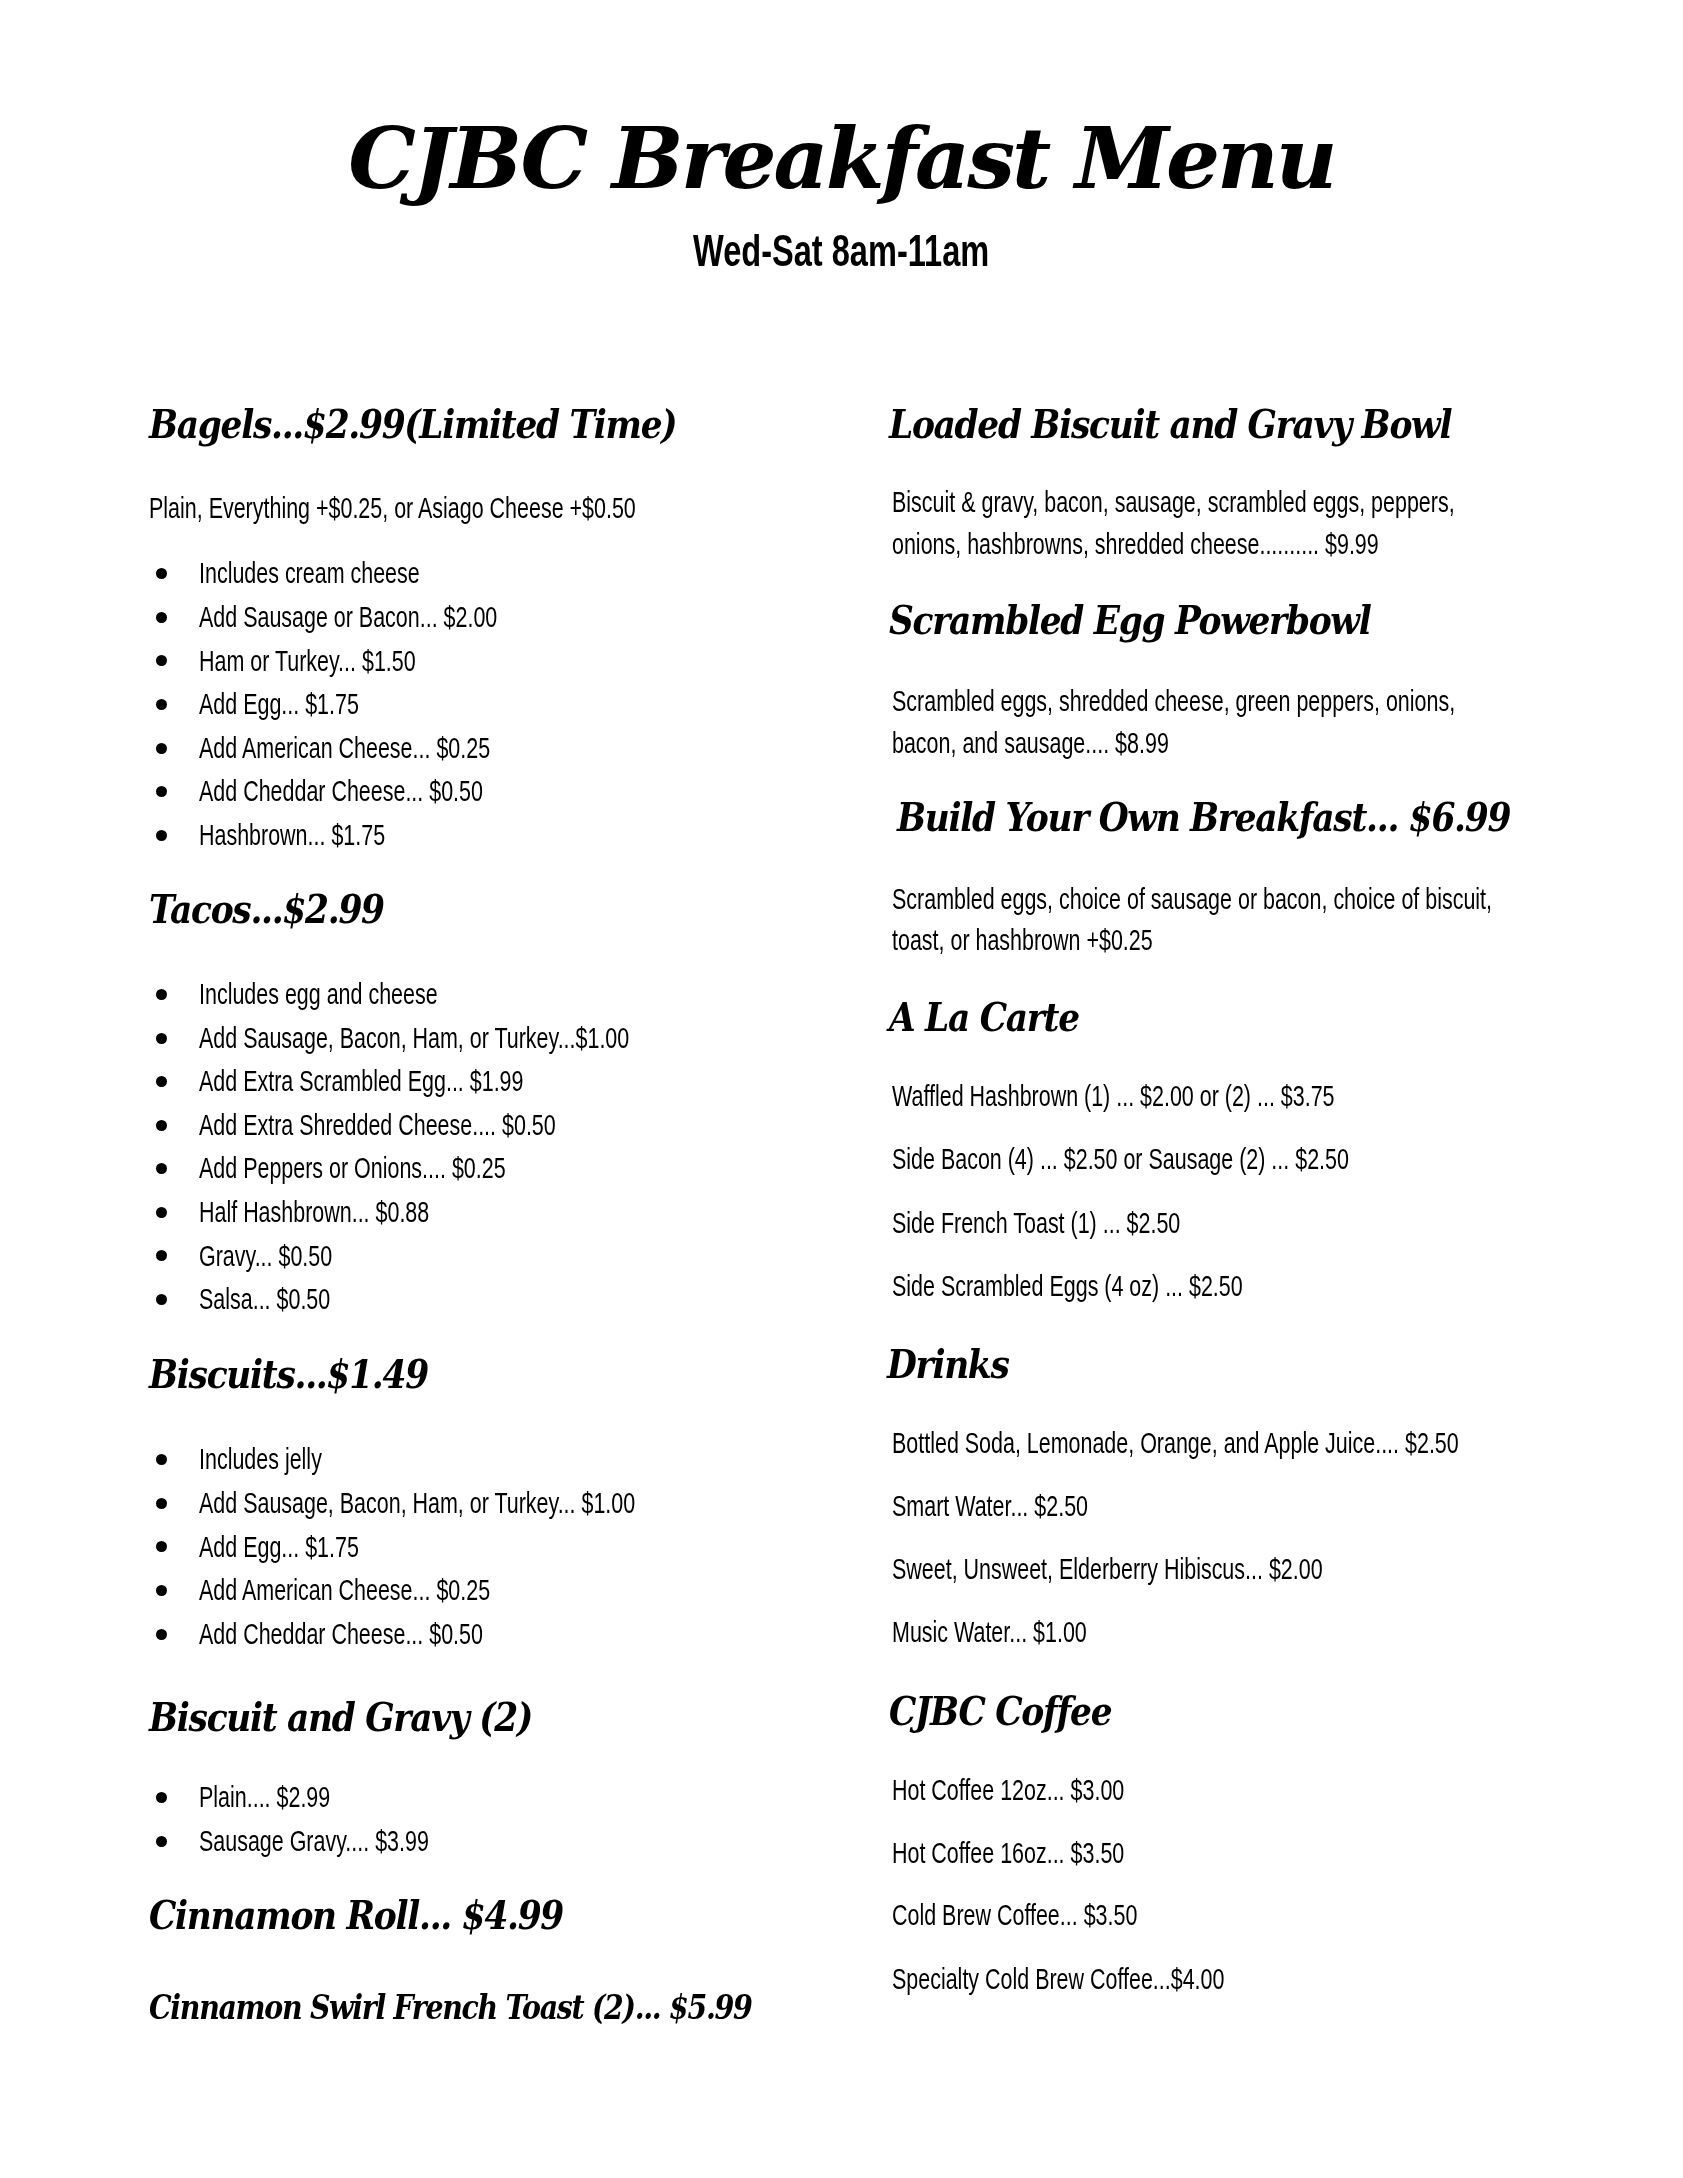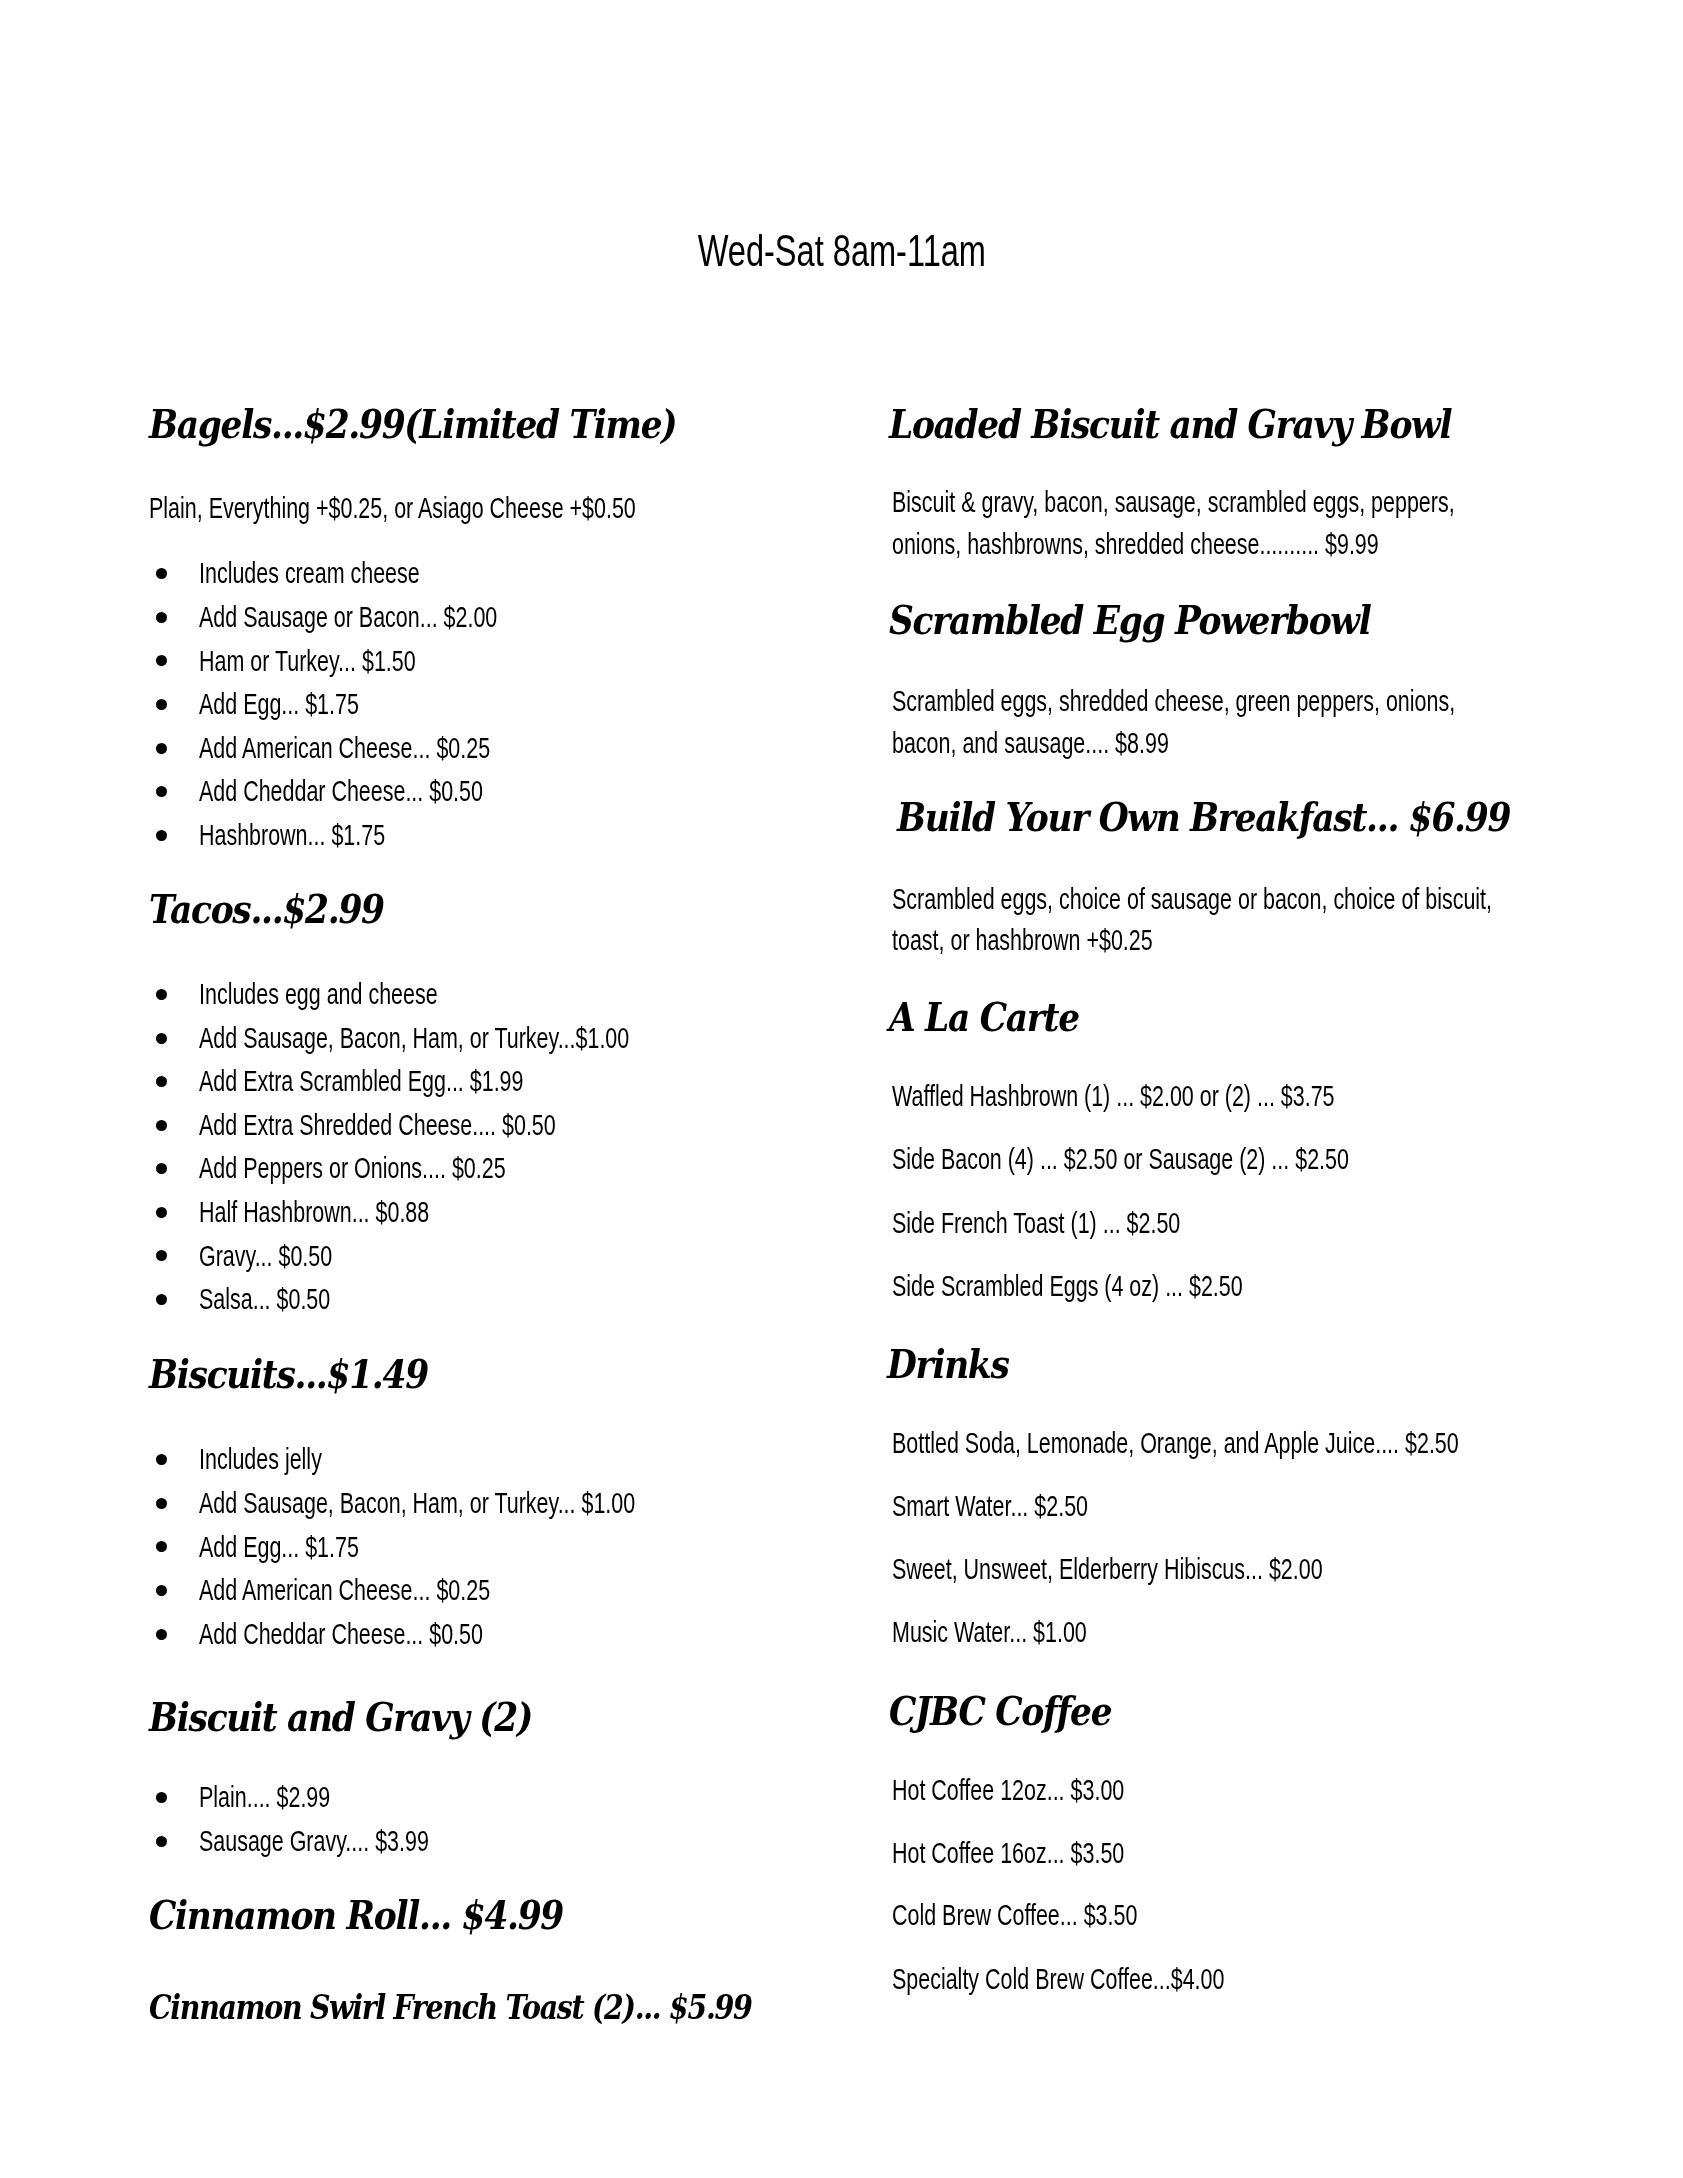--- a/index.html
+++ b/index.html
@@ -6,21 +6,21 @@
   body { width: 1683px; height: 2178px; position: relative; overflow: hidden; color: #000000; }
   .page { position: absolute; left: 0; top: 0; width: 1683px; height: 2178px; background: #ffffff; }
 
   .title {
     position: absolute; left: 0; width: 1683px; top: 104px; text-align: center;
     font-family: "DejaVu Serif", serif; font-style: italic; font-weight: bold;
     font-size: 85px; line-height: 109px; letter-spacing: -3px;
   }
   .hours {
     position: absolute; left: 0; width: 1683px; text-align: center;
-    font-family: "Liberation Sans", sans-serif; font-weight: normal;
+    font-family: "Liberation Sans", sans-serif; font-weight: bold;
     font-size: 44px; line-height: 50px;
   }
   .hours span { display: inline-block; transform: scaleX(0.74); transform-origin: center; }
 
   .heading {
     position: absolute; white-space: nowrap;
     font-family: "DejaVu Serif", serif; font-style: italic; font-weight: bold;
     font-size: 40px; line-height: 50px; letter-spacing: -1.5px;
     transform-origin: left center;
   }
@@ -33,20 +33,21 @@
   }
   .bullet {
     position: absolute; width: 11px; height: 11px; border-radius: 50%; background: #000;
   }
 </style>
 </head>
 <body>
 
 <div class="page">
 
+  <div class="title">CJBC Breakfast Menu</div>
   <div class="hours" style="top:226px;"><span>Wed-Sat 8am-11am</span></div>
 
   <section>
     <div class="heading" style="left:149px; top:399px; transform:scaleX(0.86);">Bagels...$2.99(Limited Time)</div>
     <div class="line" style="left:149px; top:490px;">Plain, Everything +$0.25, or Asiago Cheese +$0.50</div>
 
     <div class="bullet" style="left:156px; top:568px;"></div>
     <div class="line" style="left:199px; top:555px;">Includes cream cheese</div>
     <div class="bullet" style="left:156px; top:612px;"></div>
     <div class="line" style="left:199px; top:599px;">Add Sausage or Bacon... $2.00</div>

